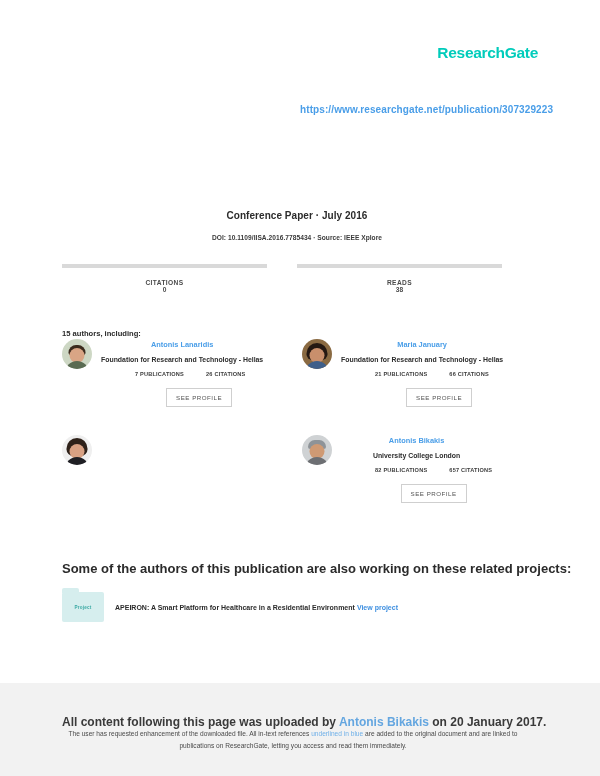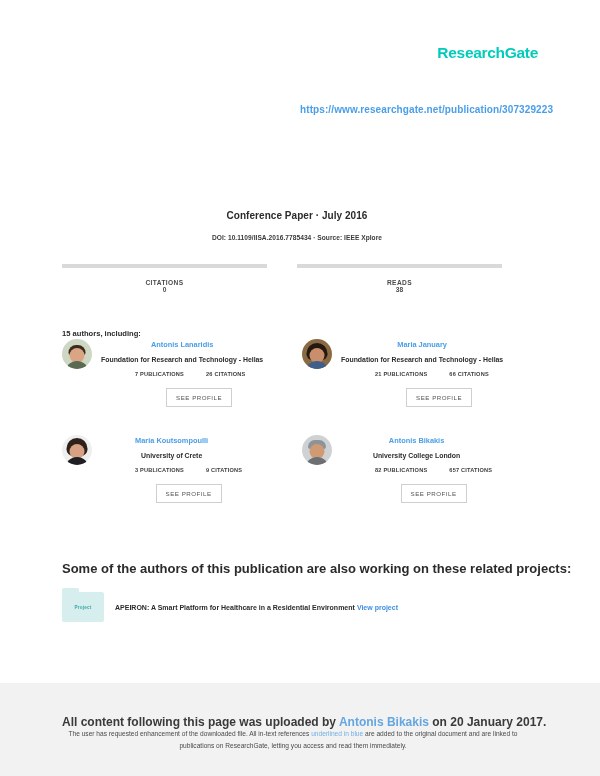--- a/index.html
+++ b/index.html
@@ -380,29 +380,20 @@
         <div class="see-profile">SEE PROFILE</div>
       </div>
     </div>
 
     <div class="author">
       <div class="avatar a3">
         <div class="hair"></div>
           <div class="skin"></div>
           <div class="shoulders"></div>
       </div>
-      <div class="author-info">
-        <div class="author-name">Maria Koutsompoulli</div>
-        <div class="author-affil">University of Crete</div>
-        <div class="author-stats">
-          <span class="author-stat">3 PUBLICATIONS</span>
-          <span class="author-stat">9 CITATIONS</span>
-        </div>
-        <div class="see-profile">SEE PROFILE</div>
-      </div>
     </div>
 
     <div class="author">
       <div class="avatar a4">
         <div class="hair"></div>
           <div class="skin"></div>
           <div class="shoulders"></div>
       </div>
       <div class="author-info">
         <div class="author-name">Antonis Bikakis</div>

